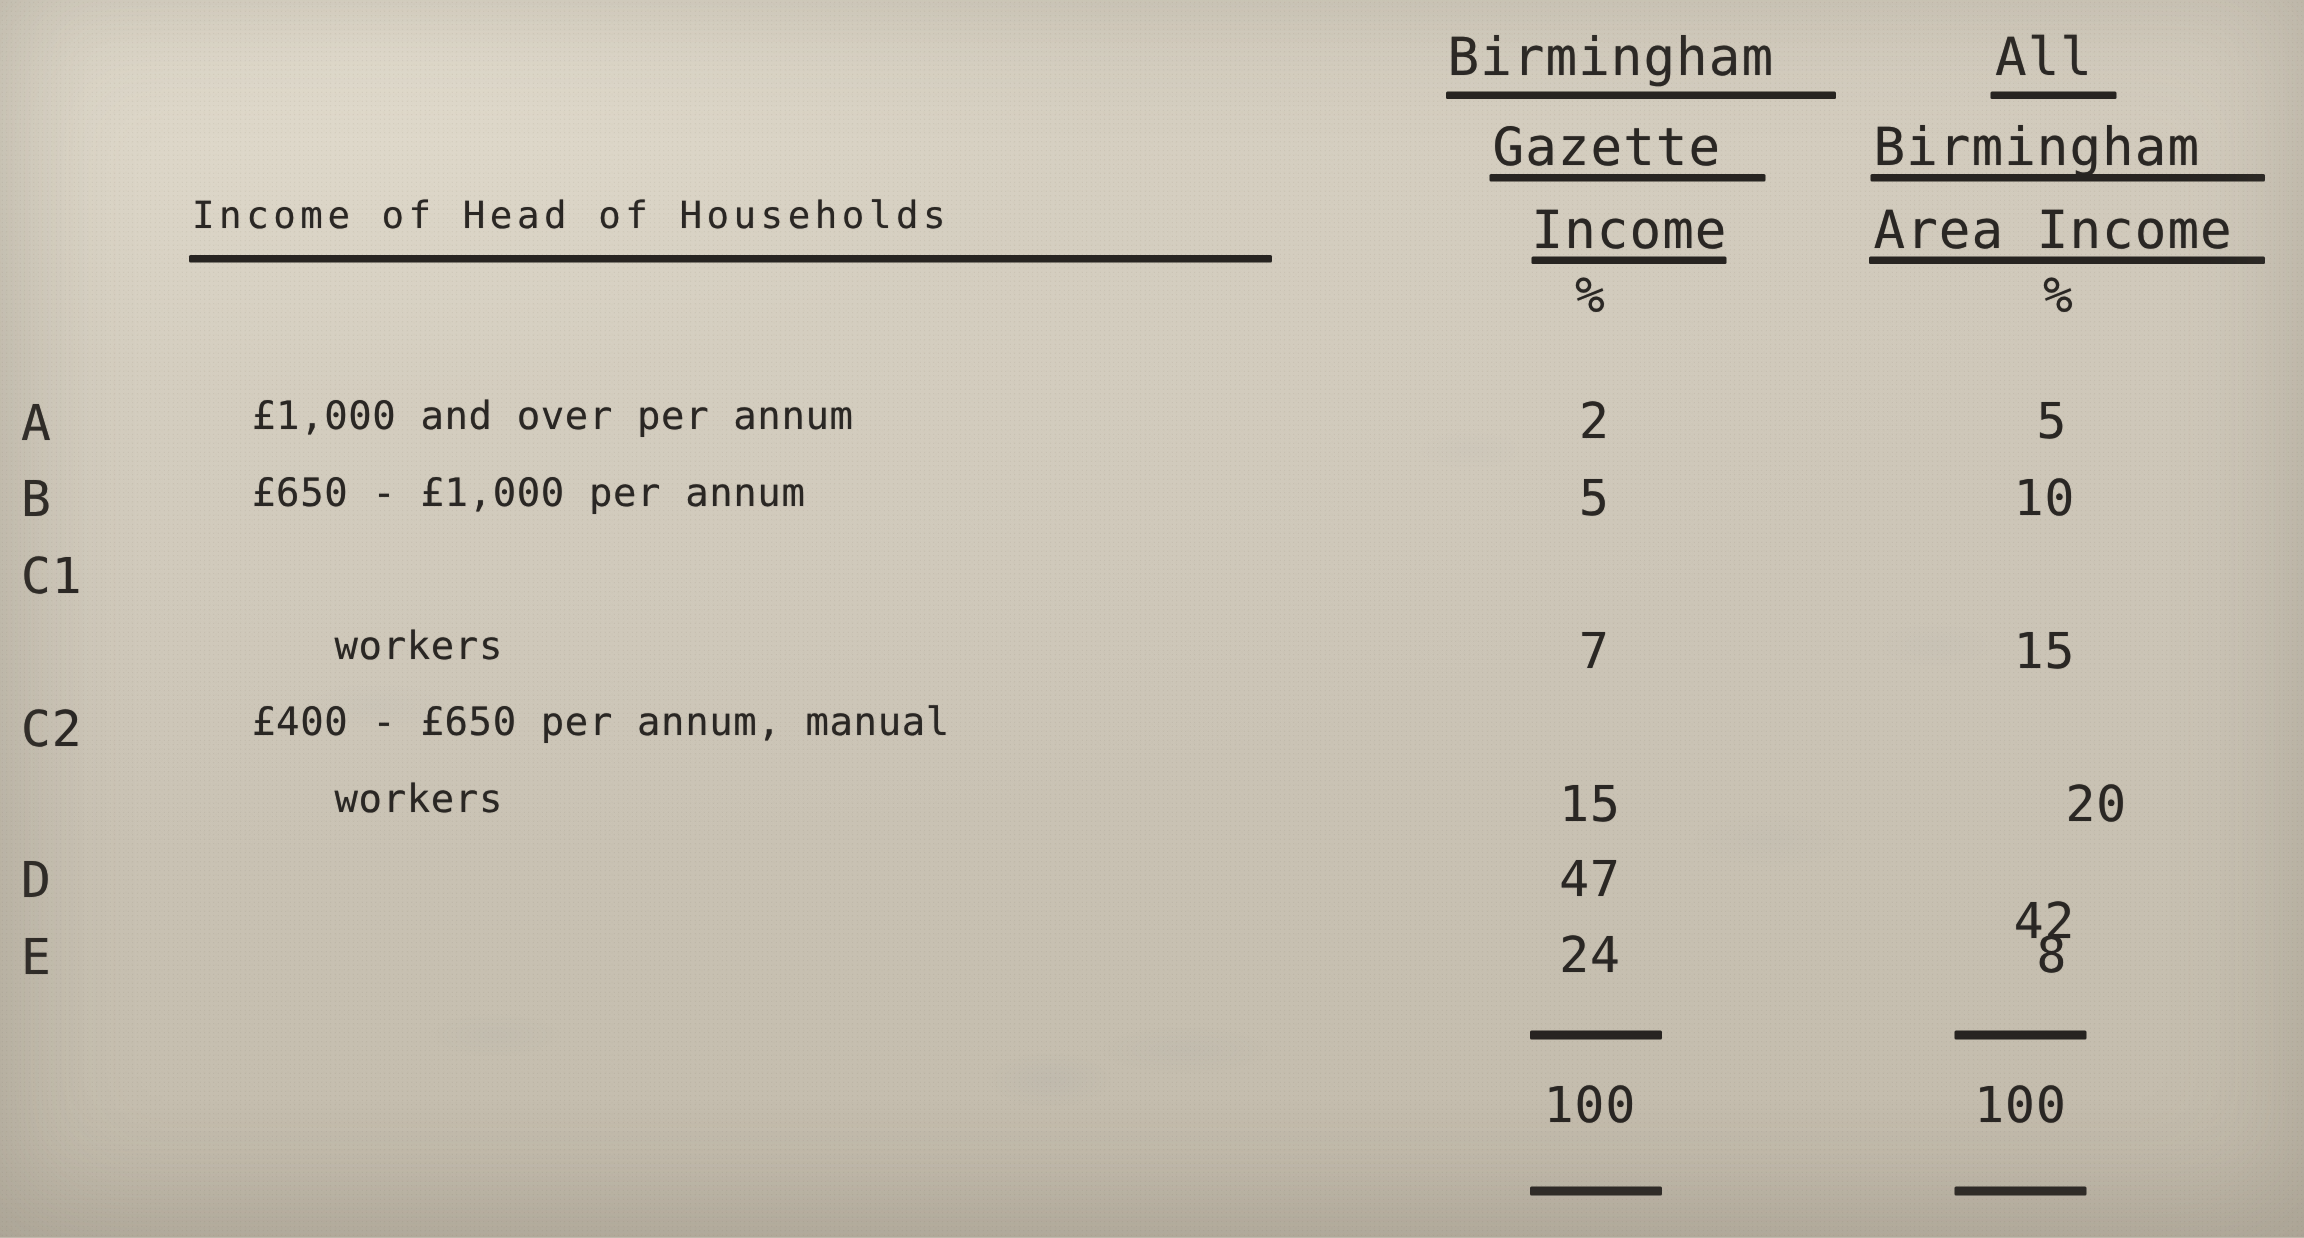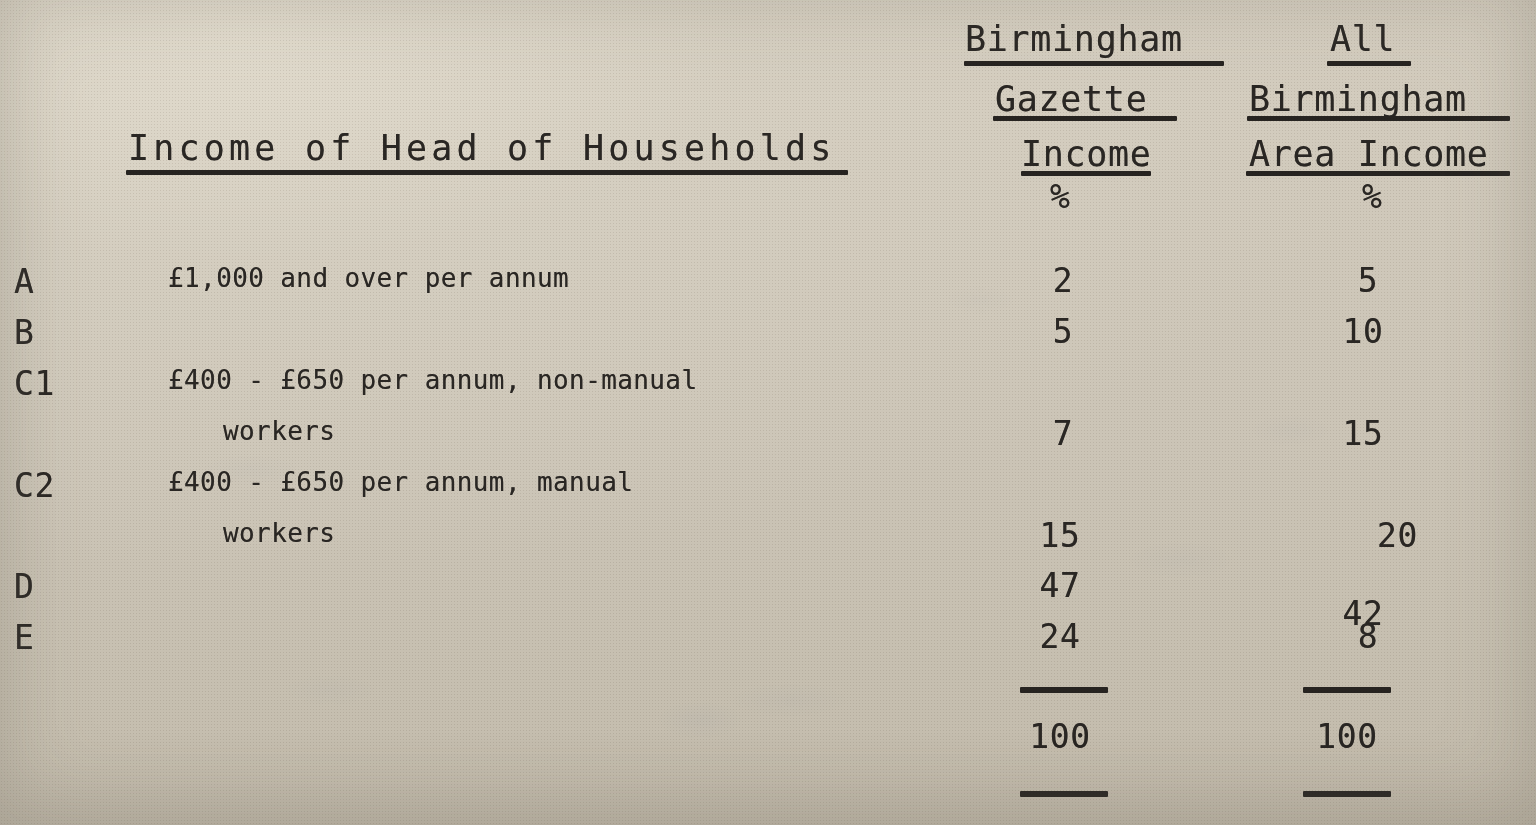--- a/index.html
+++ b/index.html
@@ -65,21 +65,21 @@
   .t {
     position: absolute;
     white-space: pre;
     line-height: 1;
     letter-spacing: 0.02em;
   }
 
   
   .hdr     { font-size: 35px; }
   .pct     { font-size: 33px; }
-  .title   { font-size: 35px; letter-spacing: 0.12em; text-align: center; }
+  .title   { font-size: 25px; letter-spacing: 0.12em; text-align: center; }
   .code    { font-size: 33px; }
   .desc    { font-size: 26px; letter-spacing: 0.015em; margin-left: 48px; }
   .num     { font-size: 33px; text-align: center; }
 
   
   .rule {
     position: absolute;
     background: #272421;
     border-radius: 1px;
   }
@@ -132,25 +132,25 @@
 
     <div class="t title" style="left:128px; top:131px;">Income of Head of Households</div>
     <div class="rule" style="left:126px; top:170px; width:722px; height:5px;"></div>
 
     <div class="t code" style="left:14px; top:265px;">A</div>
     <div class="t desc" style="left:120px; top:265px;">£1,000 and over per annum</div>
     <div class="t num" style="left:1015px; top:264px; width:96px;">2</div>
     <div class="t num" style="left:1320px; top:264px; width:96px;">5</div>
 
     <div class="t code" style="left:14px; top:316px;">B</div>
+    <div class="t desc" style="left:120px; top:316px;">£650 - £1,000 per annum</div>
     <div class="t num" style="left:1015px; top:315px; width:96px;">5</div>
     <div class="t num" style="left:1308px; top:315px; width:110px;">10</div>
 
     <div class="t code" style="left:14px; top:367px;">C1</div>
-    <div class="t desc" style="left:120px; top:367px;">£400 - £650 per annum, non-manual</div>
     <div class="t desc" style="left:175px; top:418px;">workers</div>
     <div class="t num" style="left:1015px; top:417px; width:96px;">7</div>
     <div class="t num" style="left:1308px; top:417px; width:110px;">15</div>
 
     <div class="t code" style="left:14px; top:469px;">C2</div>
     <div class="t desc" style="left:120px; top:469px;">£400 - £650 per annum, manual</div>
     <div class="t desc" style="left:175px; top:520px;">workers</div>
     <div class="t num" style="left:1005px; top:519px; width:110px;">15</div>
     <div class="t num" style="left:1308px; top:519px; width:110px;text-align:right;">20</div>
 

